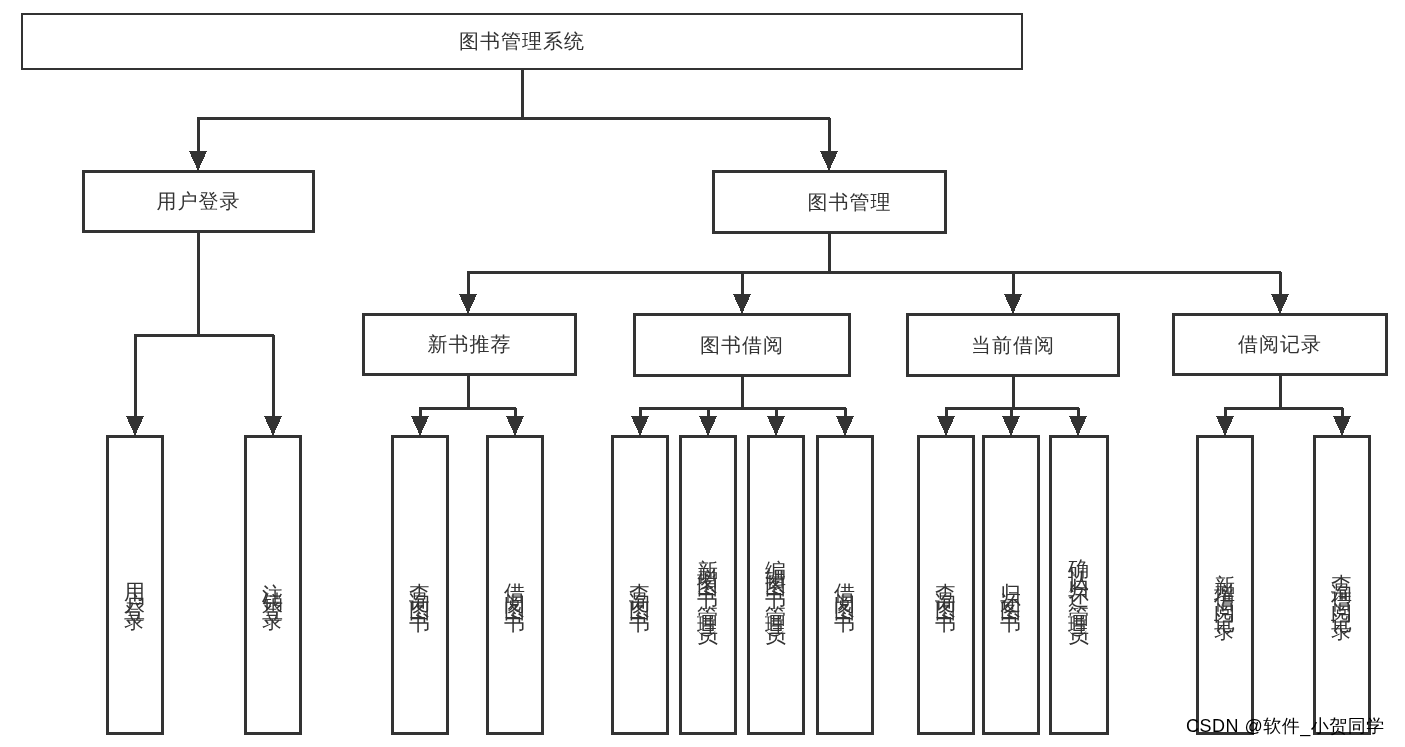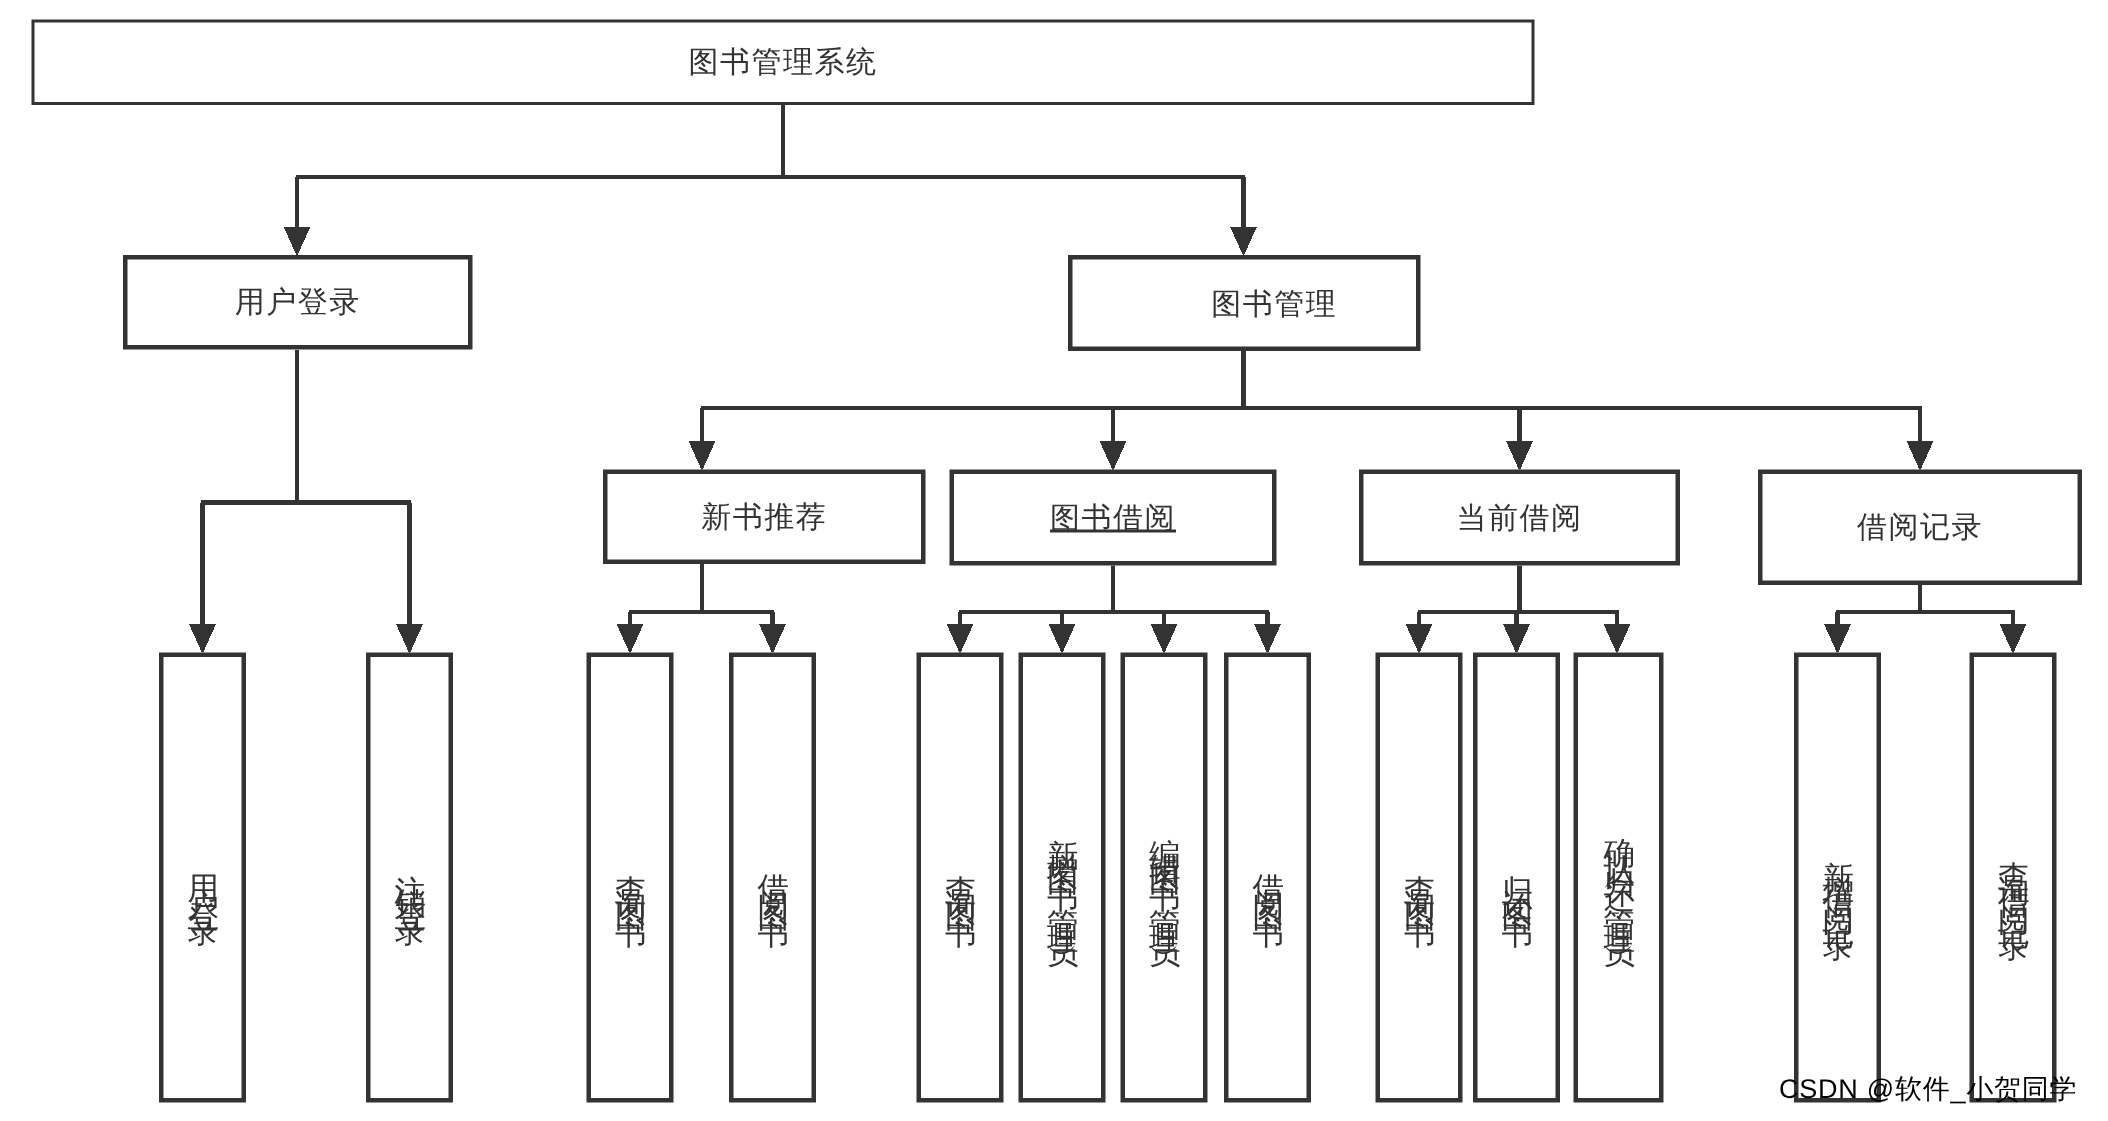--- a/index.html
+++ b/index.html
@@ -108,30 +108,30 @@
     <span class="hlabel">图书管理系统</span>
   </div>
 
   <div class="node" style="left:82px; top:170px; width:233px; height:63px;">
     <span class="hlabel">用户登录</span>
   </div>
   <div class="node" style="left:712px; top:170px; width:235px; height:64px;padding-left:40px;">
     <span class="hlabel">图书管理</span>
   </div>
 
-  <div class="node" style="left:362px; top:313px; width:215px; height:63px;margin-left:40px;">
+  <div class="node" style="left:362px; top:313px; width:215px; height:63px;">
     <span class="hlabel">新书推荐</span>
   </div>
-  <div class="node" style="left:633px; top:313px; width:218px; height:64px;text-decoration:underline;">
+  <div class="node" style="left:633px; top:313px; width:218px; height:64px;">
     <span class="hlabel">图书借阅</span>
   </div>
   <div class="node" style="left:906px; top:313px; width:214px; height:64px;align-items:center;">
     <span class="hlabel">当前借阅</span>
   </div>
-  <div class="node" style="left:1172px; top:313px; width:216px; height:77px;">
+  <div class="node" style="left:1172px; top:313px; width:216px; height:63px;">
     <span class="hlabel">借阅记录</span>
   </div>
 
   <div class="node leaf" style="left:106px;">
     <span class="vlabel">用户登录</span>
   </div>
   <div class="node leaf" style="left:244px;">
     <span class="vlabel">注销登录</span>
   </div>
 

